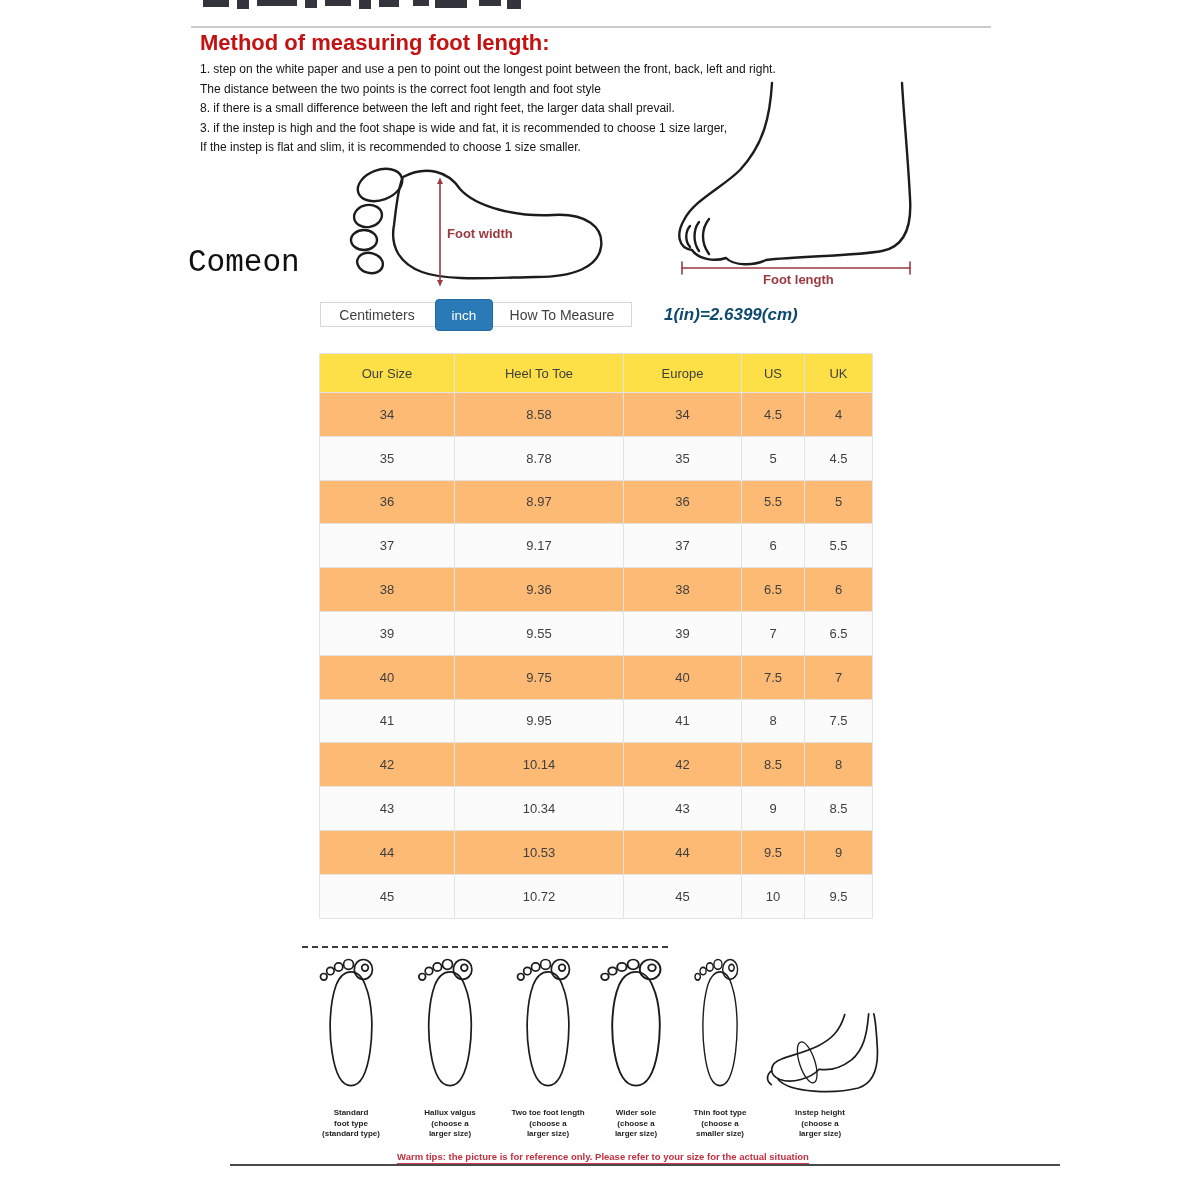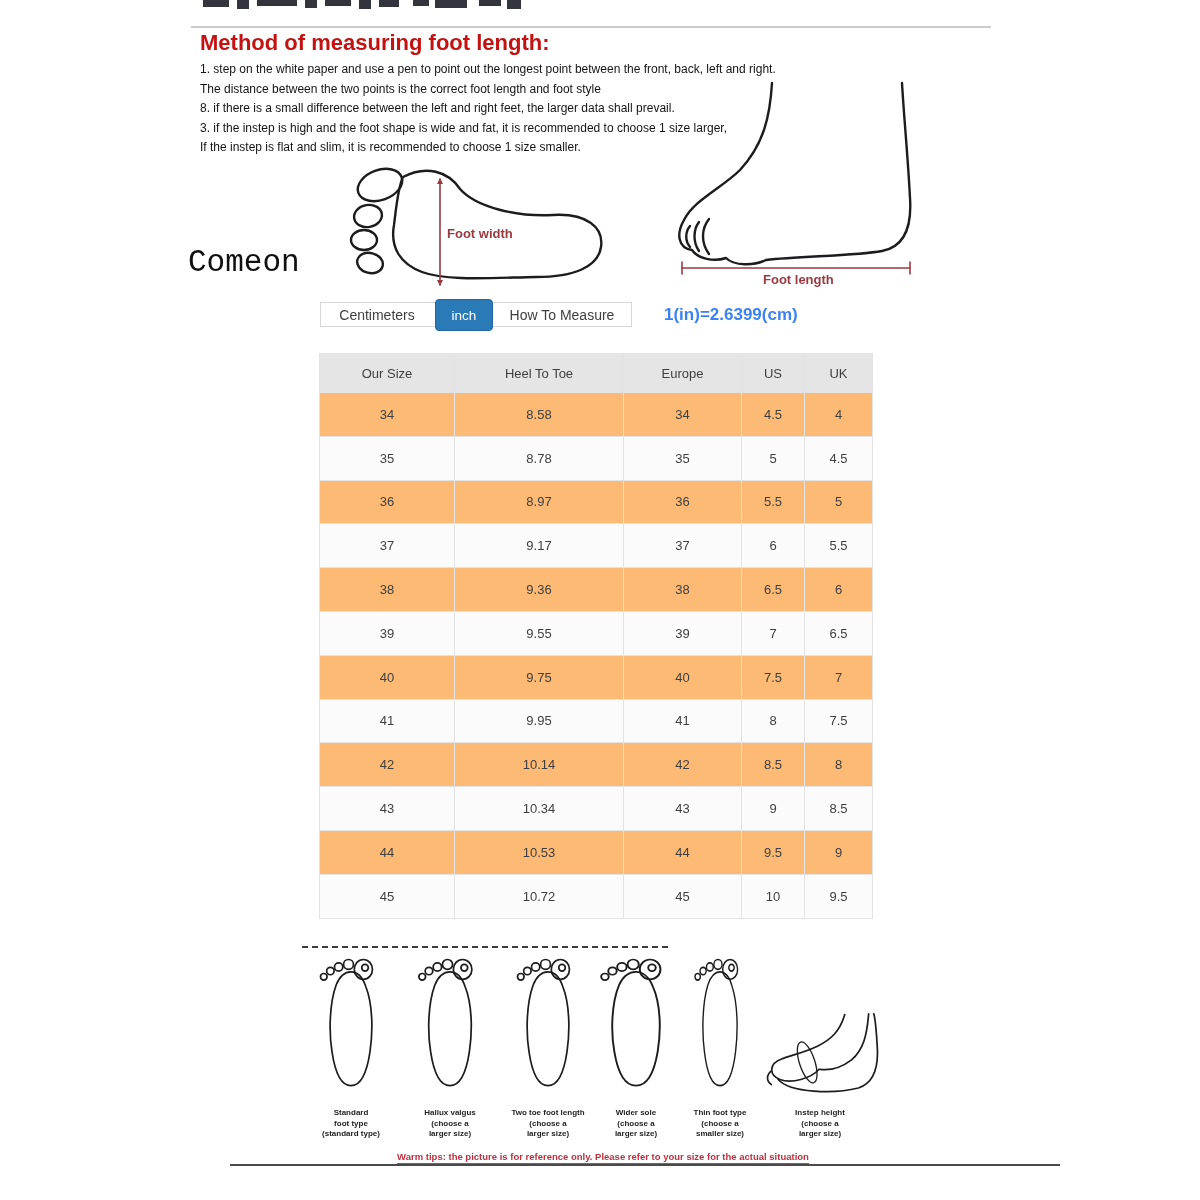--- a/index.html
+++ b/index.html
@@ -26,28 +26,28 @@
   #foot-length-label{left:763px;top:272px;font-size:13px;font-weight:bold;color:#9a3a40;}
 
   
   #tabbar{left:320px;top:302px;width:312px;height:25px;border:1px solid #d8d8d8;background:#fff;
           display:flex;align-items:center;box-sizing:border-box;}
   .tab{font-size:14px;color:#3f3f3f;text-align:center;cursor:pointer;}
   #tab-cm{width:112px;}
   #tab-inch{width:58px;height:32px;line-height:32px;margin:0 2px;background:#2b7ab8;border:1px solid #2368a2;
             border-radius:4px;color:#fff;font-size:13.5px;box-sizing:border-box;}
   #tab-how{width:134px;}
-  #conversion-note{left:664px;top:305px;font-size:17px;font-weight:bold;color:#3b82f6;}
+  #conversion-note{left:664px;top:305px;font-size:17px;font-weight:bold;color:#0c4a6e;font-style:italic;}
 
   
   #size-table{left:319px;top:353px;}
   #size-table table{border-collapse:collapse;table-layout:fixed;}
   #size-table th,#size-table td{border:1px solid #e3e3e3;text-align:center;font-weight:normal;
        font-size:13px;color:#3f3f3f;padding:0;}
-  #size-table th{height:38px;background:#e5e5e5;}
+  #size-table th{height:38px;background:#fde047;}
   #size-table td{height:42.8px;background:#fdba74;}
   #size-table tr:nth-child(even) td{background:#fbfbfb;}
 
   
   #toe-dashline{left:302px;top:946px;width:366px;border-top:2px dashed #3c3c3c;}
   .ft-col{position:absolute;top:948px;}
   .ft-diagram{height:160px;display:flex;justify-content:center;align-items:flex-start;}
   .ft-diagram.bottom{align-items:flex-end;padding-bottom:6px;box-sizing:border-box;}
   .ft-label{margin-top:0;text-align:center;font-size:8px;font-weight:bold;line-height:10.5px;color:#1e1e1e;}
 

